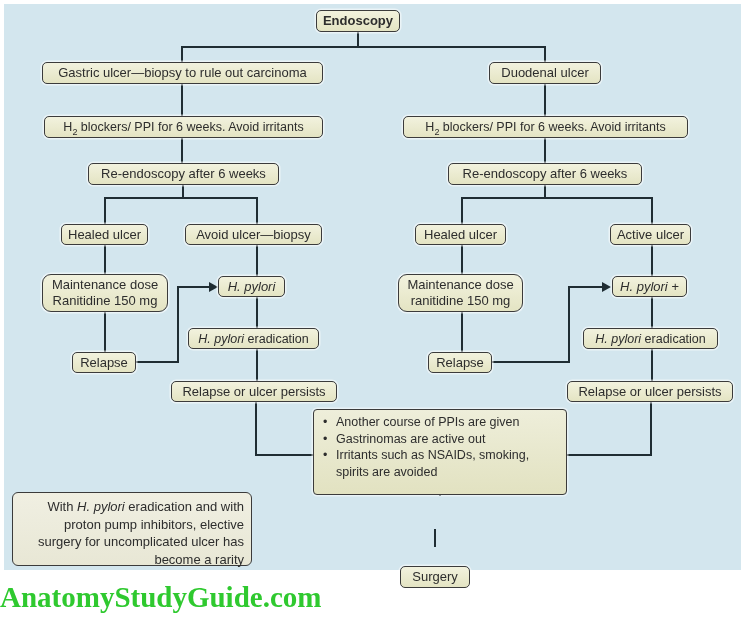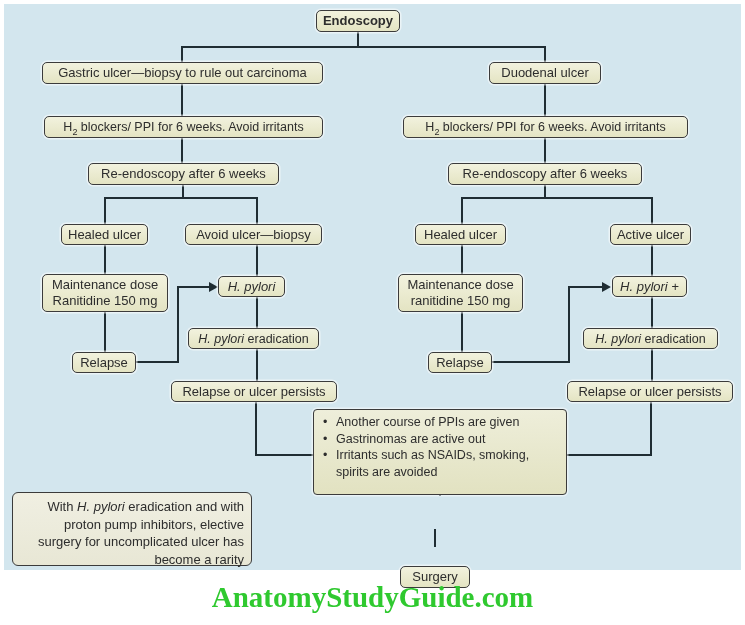--- a/index.html
+++ b/index.html
@@ -9,21 +9,21 @@
   .node{
     position:absolute;z-index:2;box-sizing:border-box;
     background:linear-gradient(to bottom,#f2f2de,#e4e4c3);
     border:1.5px solid #3b3b3b;border-radius:5px;
     box-shadow:0 0 0 1.5px rgba(255,255,255,.55);
     color:#2d2d2d;font-size:13px;line-height:18px;
     display:flex;align-items:center;justify-content:center;
     text-align:center;white-space:nowrap;padding:0 2px;
   }
   .node.small{font-size:12.5px;text-align:right;}
-  .node.multiline{white-space:normal;line-height:16.5px;flex-direction:column;}
+  .node.multiline{white-space:normal;line-height:16.5px;flex-direction:column;border-radius:9px;}
   .node.bold{font-weight:bold;}
   .vline,.hline{position:absolute;z-index:1;background:#1f2d33;}
   .vline{width:2px;}
   .hline{height:2px;}
   .arrowhead{
     position:absolute;z-index:1;width:0;height:0;
     border-top:5.5px solid transparent;border-bottom:5.5px solid transparent;
     border-left:9px solid #1f2d33;
   }
   #bullet-box{
@@ -38,21 +38,21 @@
   #bullet-box li{position:relative;padding-left:18px;}
   #bullet-box li::before{content:"\2022";position:absolute;left:5px;}
   #note-box{
     position:absolute;z-index:2;box-sizing:border-box;
     background:linear-gradient(to bottom,#f0efe2,#e8e7d5);
     border:1.5px solid #3b3b3b;border-radius:6px;
     color:#2d2d2d;font-size:13px;line-height:17.5px;
     padding:5px 7px;text-align:center;
   }
   #footer-brand{
-    position:absolute;left:0;top:581px;width:745px;text-align:center;
+    position:absolute;left:0;top:581px;width:745px;text-align:left;
     font-family:"Liberation Serif","DejaVu Serif",serif;font-weight:bold;
     font-size:29px;color:#2fc92f;z-index:3;
   }
   sub{font-size:9px;line-height:0;}
 </style>
 </head>
 <body>
 
 <div id="page">
   <div id="canvas"></div>

